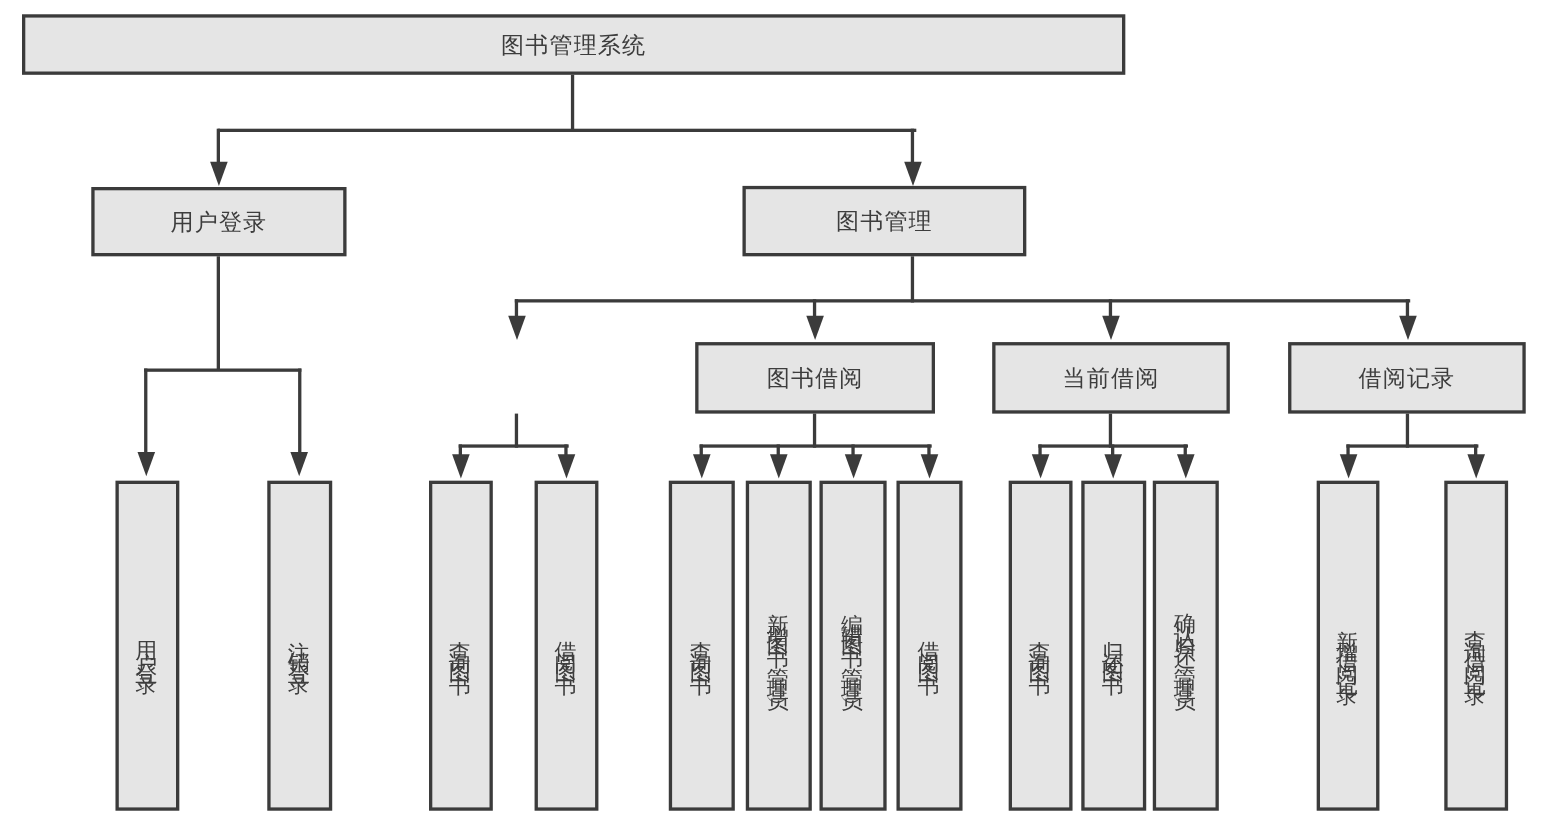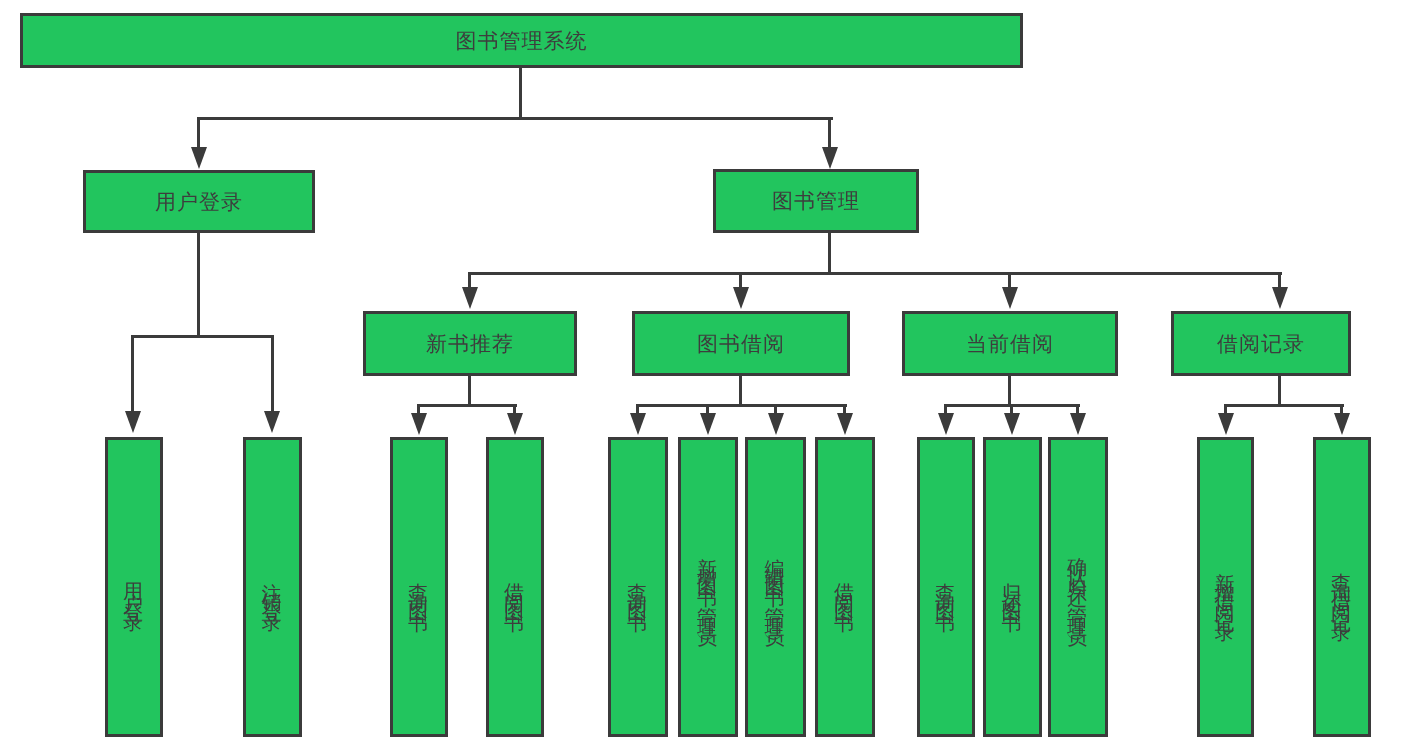--- a/index.html
+++ b/index.html
@@ -8,21 +8,21 @@
     width: 1405px;
     height: 747px;
     background: #ffffff;
     font-family: "DejaVu Sans", "Liberation Sans", sans-serif;
     color: #3d3d3d;
     overflow: hidden;
   }
   .box {
     position: absolute;
     box-sizing: border-box;
-    background: #22c55e;
+    background: #e5e5e5;
     border: 3px solid #3b3b3b;
     display: flex;
     align-items: center;
     justify-content: center;
   }
   .hbox span {
     font-size: 21px;
     letter-spacing: 1px;
     white-space: nowrap;
   }
@@ -37,25 +37,25 @@
   .stem { position: absolute; width: 3px; background: #3b3b3b; }
   .tri {
     position: absolute; width: 0; height: 0;
     border-left: 8px solid transparent;
     border-right: 8px solid transparent;
     border-top: 22px solid #3b3b3b;
   }
   
   #root  { left: 20px;   top: 13px;  width: 1003px; height: 55px; }
   #l2-0  { left: 83px;   top: 170px; width: 232px;  height: 63px; }
-  #l2-1  { left: 713px;  top: 169px; width: 206px;  height: 64px; }
+  #l2-1  { left: 675px;  top: 169px; width: 258px;  height: 64px; }
   #l3-0  { left: 363px;  top: 311px; width: 214px;  height: 65px; }
   #l3-1  { left: 632px;  top: 311px; width: 218px;  height: 65px; }
   #l3-2  { left: 902px;  top: 311px; width: 216px;  height: 65px; }
-  #l3-3  { left: 1171px; top: 311px; width: 180px;  height: 65px; }
+  #l3-3  { left: 1171px; top: 311px; width: 216px;  height: 65px; }
   .leaf  { top: 437px; height: 300px; }
   #lf-0  { left: 105px;  width: 58px; }
   #lf-1  { left: 243px;  width: 59px; }
   #lf-2  { left: 390px;  width: 58px; }
   #lf-3  { left: 486px;  width: 58px; }
   #lf-4  { left: 608px;  width: 60px; }
   #lf-5  { left: 678px;  width: 60px; }
   #lf-6  { left: 745px;  width: 61px; }
   #lf-7  { left: 815px;  width: 60px; }
   #lf-8  { left: 917px;  width: 58px; }
@@ -107,23 +107,20 @@
   <div class="ln" style="left:468px;top:272px;width:814px;height:3px;"></div>
   <div class="stem" style="left:468px;top:272px;height:17px;"></div>
   <div class="tri" style="left:462px;top:287px;"></div>
   <div class="stem" style="left:739px;top:272px;height:17px;"></div>
   <div class="tri" style="left:733px;top:287px;"></div>
   <div class="stem" style="left:1008px;top:272px;height:17px;"></div>
   <div class="tri" style="left:1002px;top:287px;"></div>
   <div class="stem" style="left:1278px;top:272px;height:17px;"></div>
   <div class="tri" style="left:1272px;top:287px;"></div>
 
-  <div class="box hbox" id="l3-0">
-    <span>新书推荐</span>
-  </div>
   <div class="box hbox" id="l3-2">
     <span>当前借阅</span>
   </div>
   <div class="box hbox" id="l3-1">
     <span>图书借阅</span>
   </div>
   <div class="box hbox" id="l3-3">
     <span>借阅记录</span>
   </div>
 

